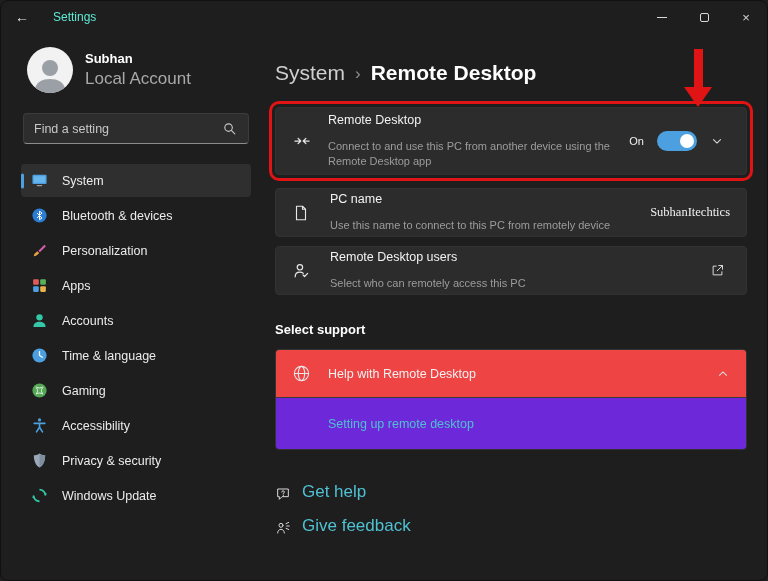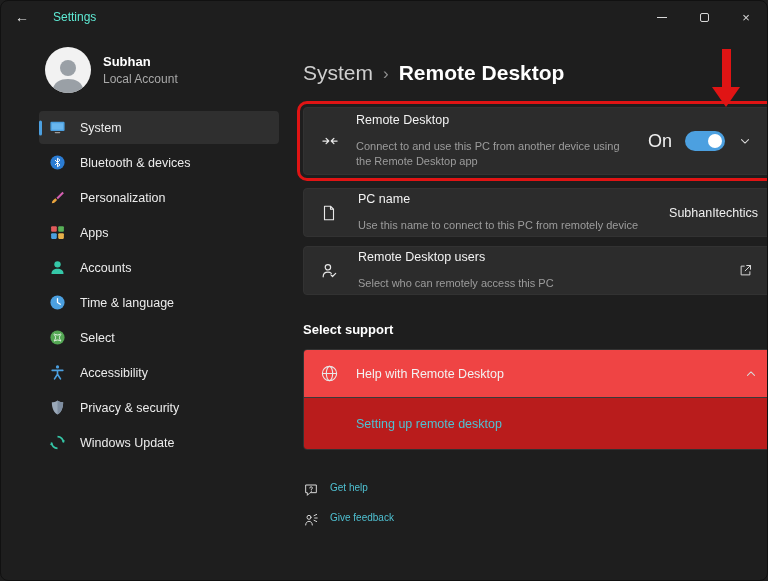--- a/index.html
+++ b/index.html
@@ -14,25 +14,25 @@
   .titlebar{height:32px;display:flex;align-items:center;padding-left:14px;gap:16px;}
   .back-btn{color:#e8e8e8;font-size:14px;width:22px;text-align:left;cursor:default;}
   .tb-title{font-size:12px;color:#5eead4;}
   .tb-spacer{flex:1;}
   .tb-controls{display:flex;height:100%;}
   .tb-btn{width:42px;display:flex;align-items:center;justify-content:center;color:#d8d8d8;font-size:13px;}
   .min-line{width:10px;height:1px;background:#d8d8d8;display:inline-block;}
   .max-box{width:9px;height:9px;border:1px solid #d8d8d8;border-radius:2px;display:inline-block;}
   
   .layout{display:flex;height:549px;}
-  .sidebar{width:262px;flex:0 0 262px;padding:8px 12px 0 10px;margin-left:28px;}
+  .sidebar{width:262px;flex:0 0 262px;padding:8px 12px 0 20px;}
   .account{display:flex;align-items:center;gap:12px;padding:6px 6px 18px;}
   .avatar{width:46px;height:46px;border-radius:50%;background:#f2f2f2;flex:0 0 46px;display:flex;align-items:flex-end;justify-content:center;overflow:hidden;}
   .acct-name{font-weight:700;font-size:13px;}
-  .acct-type{font-size:12px;color:#a8a8a8;margin-top:3px;}
+  .acct-type{font-size:17px;color:#a8a8a8;margin-top:3px;}
   .searchbox{height:31px;background:#2d2d2d;border:1px solid #3c3c3c;border-bottom-color:#8d8d8d;border-radius:4px;display:flex;align-items:center;padding:0 10px;margin:2px 2px 20px;}
   .searchbox input{flex:1;background:transparent;border:0;outline:0;color:#e0e0e0;font-size:12.5px;font-family:inherit;}
   .searchbox input::placeholder{color:#c8c8c8;}
   .sicon{display:flex;flex:0 0 16px;}
   .nav{display:flex;flex-direction:column;gap:2px;}
   .nav-item{position:relative;display:flex;align-items:center;gap:14px;height:33px;padding:0 10px;border-radius:4px;font-size:12.5px;color:#ececec;cursor:default;}
   .nav-item.selected{background:#2f2f2f;}
   .pill{position:absolute;left:0;top:50%;transform:translateY(-50%);width:3px;height:15px;border-radius:2px;background:var(--accent);display:none;}
   .nav-item.selected .pill{display:block;}
   .nav-icon{width:17px;height:17px;display:flex;flex:0 0 17px;}
@@ -46,30 +46,30 @@
   .cards{width:472px;display:flex;flex-direction:column;}
   .card{background:#2c2c2c;border:1px solid #323232;border-radius:4px;display:flex;align-items:center;padding:0 16px;gap:16px;margin-bottom:9px;}
   .card .icon{width:20px;display:flex;flex:0 0 20px;}
   .card .texts{flex:1;}
   .ctitle{font-size:12.5px;color:#f2f2f2;}
   .cdesc{font-size:11px;color:#9c9c9c;margin-top:12px;line-height:1.4;max-width:300px;}
   .card.rd{height:68px;outline:3px solid var(--red);outline-offset:3px;margin-bottom:13px;}
   .right-cluster{display:flex;align-items:center;gap:13px;}
   .toggle{width:40px;height:20px;border-radius:10px;background:var(--accent);position:relative;cursor:default;}
   .knob{position:absolute;right:3px;top:3px;width:14px;height:14px;border-radius:50%;background:#fff;}
-  .on-label{font-size:18px;color:#f0f0f0;}
+  .on-label{font-size:11px;color:#f0f0f0;}
   .card.simple{height:49px;gap:18px;}
-  .cvalue{font-size:12.5px;color:#f0f0f0;}
+  .cvalue{font-size:12.5px;color:#f0f0f0;font-family:Liberation Serif, serif;}
   .section-title{font-size:13px;font-weight:700;margin:18px 0 12px;color:#fff;}
   .expander{border:1px solid #323232;border-radius:4px;overflow:hidden;margin-bottom:32px;width:472px;}
   .exp-head{background:#ef4444;height:47px;display:flex;align-items:center;gap:16px;padding:0 16px;}
-  .exp-body{background:#b91c1c;border-top:1px solid #3a3a3a;padding:18px 16px 18px 52px;}
+  .exp-body{background:#6d28d9;border-top:1px solid #3a3a3a;padding:18px 16px 18px 52px;}
   .exp-link{color:var(--link);font-size:12.5px;cursor:default;}
   .footer-links{display:flex;flex-direction:column;gap:14px;margin-top:4px;}
-  .flink{display:flex;align-items:flex-start;gap:10px;color:var(--link);font-size:10px;cursor:default;}
+  .flink{display:flex;align-items:flex-end;gap:10px;color:var(--link);font-size:17px;cursor:default;}
   .flink .icon{width:17px;display:flex;flex:0 0 17px;}
   
   .arrow-annotation{position:absolute;left:421px;top:16px;width:28px;height:60px;z-index:5;}
   .arrow-shaft{position:absolute;left:9.5px;top:0;width:9px;height:40px;background:var(--red);}
   .arrow-head{position:absolute;left:0;top:38px;width:0;height:0;border-left:14px solid transparent;border-right:14px solid transparent;border-top:20px solid var(--red);}
   svg{display:block;}
 </style>
 </head>
 <body>
 
@@ -98,20 +98,29 @@
             <circle cx="20" cy="13" r="8" fill="#9aa0a6"></circle>
             <path d="M4 40 C4 27 12 24 20 24 C28 24 36 27 36 40 Z" fill="#9aa0a6"></path>
           </svg>
       </div>
       <div>
         <div class="acct-name">Subhan</div>
         <div class="acct-type">Local Account</div>
       </div>
     </div>
 
+    <div class="searchbox">
+      <input type="text" placeholder="Find a setting" style="">
+      <span class="sicon">
+        <svg width="15" height="15" viewBox="0 0 24 24" fill="none" stroke="#c8c8c8" stroke-width="1.8">
+            <circle cx="10.5" cy="10.5" r="6"></circle>
+            <path d="M15 15 L20.5 20.5" stroke-linecap="round"></path>
+          </svg>
+      </span>
+    </div>
 
     <div class="nav">
 
       <div class="nav-item selected">
         <span class="pill"></span>
         <span class="nav-icon">
           <svg viewBox="0 0 24 24">
               <rect x="2" y="4" width="20" height="13" rx="1.5" fill="#4ca0e0"></rect>
               <rect x="4" y="6" width="16" height="9" fill="#8fd0ff" opacity="0.45"></rect>
               <rect x="8" y="18.2" width="8" height="2" rx="1" fill="#9a9a9a"></rect>
@@ -179,21 +188,21 @@
       </div>
 
       <div class="nav-item">
 
         <span class="nav-icon">
           <svg viewBox="0 0 24 24">
               <circle cx="12" cy="12" r="10" fill="#54a754"></circle>
               <path d="M7.5 6.8 C10 9 14 9 16.5 6.8 M7.5 17.2 C10 15 14 15 16.5 17.2 M7 7.5 C10 11 10 13 7.2 16.8 M17 7.5 C14 11 14 13 16.8 16.8" stroke="#fff" stroke-width="1.2" fill="none"></path>
             </svg>
         </span>
-        <span class="nav-label">Select</span>
+        <span class="nav-label">Gaming</span>
       </div>
 
       <div class="nav-item">
 
         <span class="nav-icon">
           <svg viewBox="0 0 24 24">
               <circle cx="12" cy="4.2" r="2.3" fill="#4ca0e0"></circle>
               <path d="M4.5 9 H19.5 M12 9 V14.5 M12 14.5 L7.8 21 M12 14.5 L16.2 21" stroke="#4ca0e0" stroke-width="2.3" fill="none" stroke-linecap="round"></path>
             </svg>
         </span>

